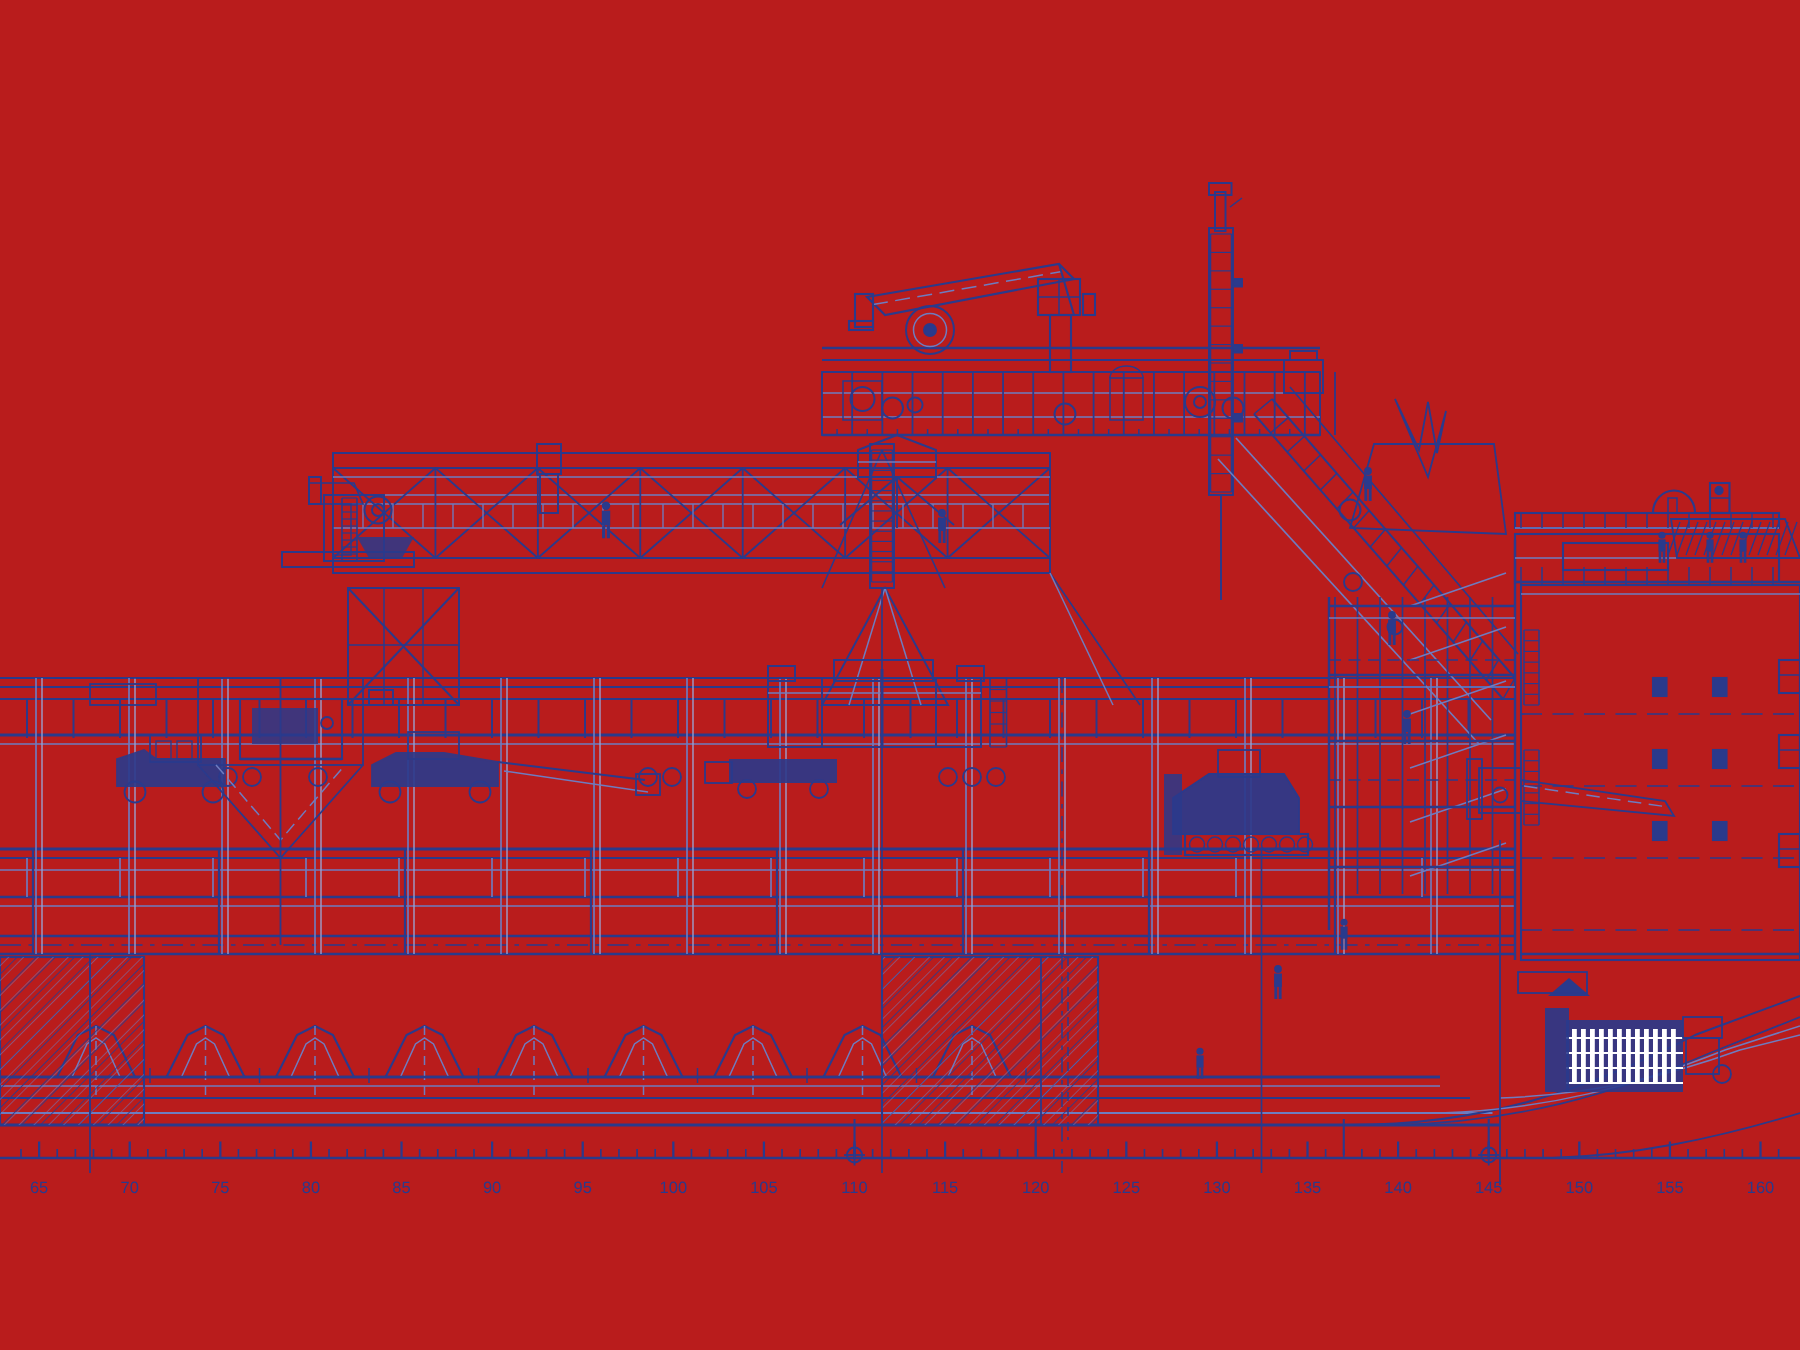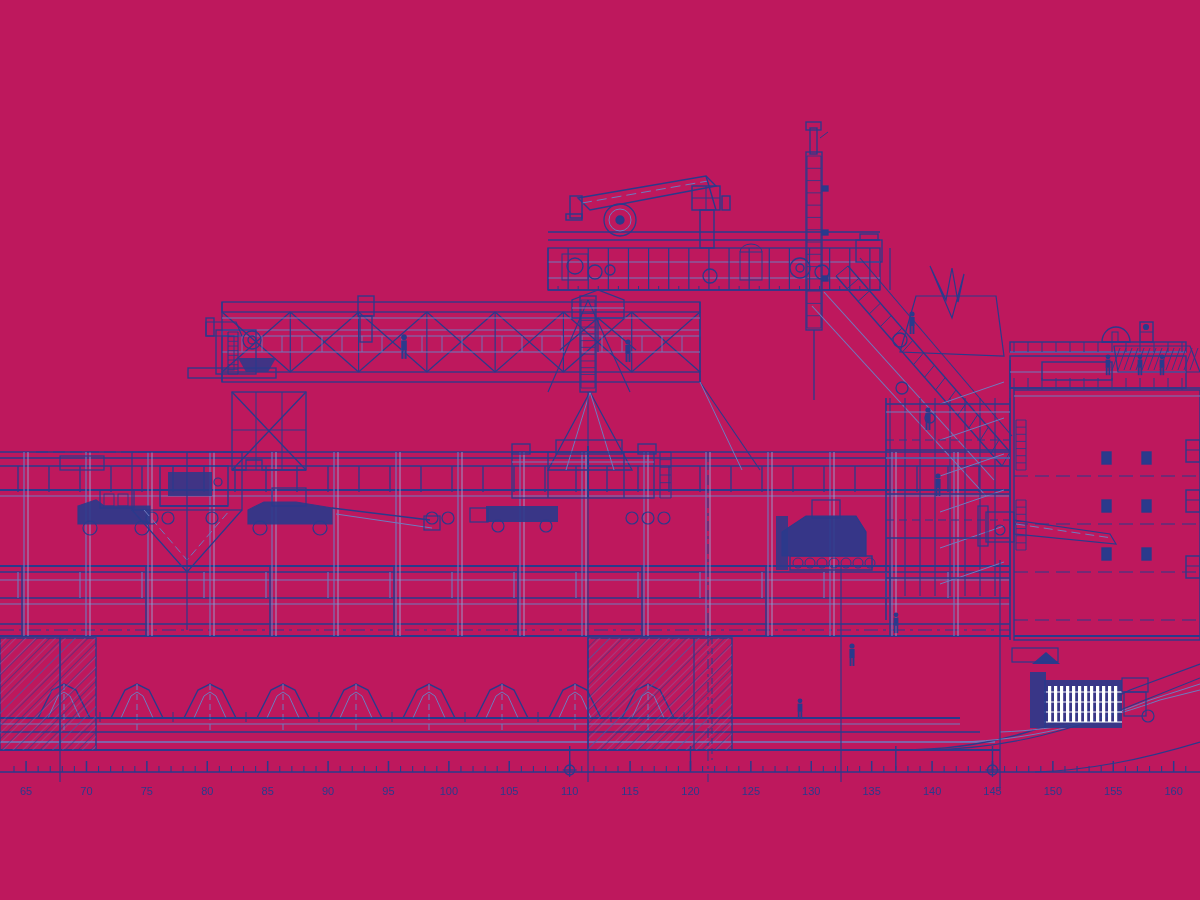--- a/index.html
+++ b/index.html
@@ -1,19 +1,19 @@
 <!DOCTYPE html>
 <html><head>
 <meta charset="utf-8">
 <title>Vessel General Arrangement Blueprint</title>
 <style>
   html,body{margin:0;padding:0;background:#ffffff;}
   body{font-family:"Liberation Sans",sans-serif;}
   #sheet{
-    position:relative;width:1200px;height:900px;background:#be185d;overflow:hidden;
+    position:relative;width:1200px;height:900px;background:#b91c1c;overflow:hidden;
   }
   #dwg{position:absolute;left:0;top:0;width:1200px;height:900px;display:block;}
 </style>
 </head>
 <body>
 
 <div id="sheet">
   <svg id="dwg" viewBox="0 0 1200 900" xmlns="http://www.w3.org/2000/svg" shape-rendering="geometricPrecision">
     <defs>
       <pattern id="bhHatch" width="9" height="9" patternTransform="rotate(45)" patternUnits="userSpaceOnUse">

